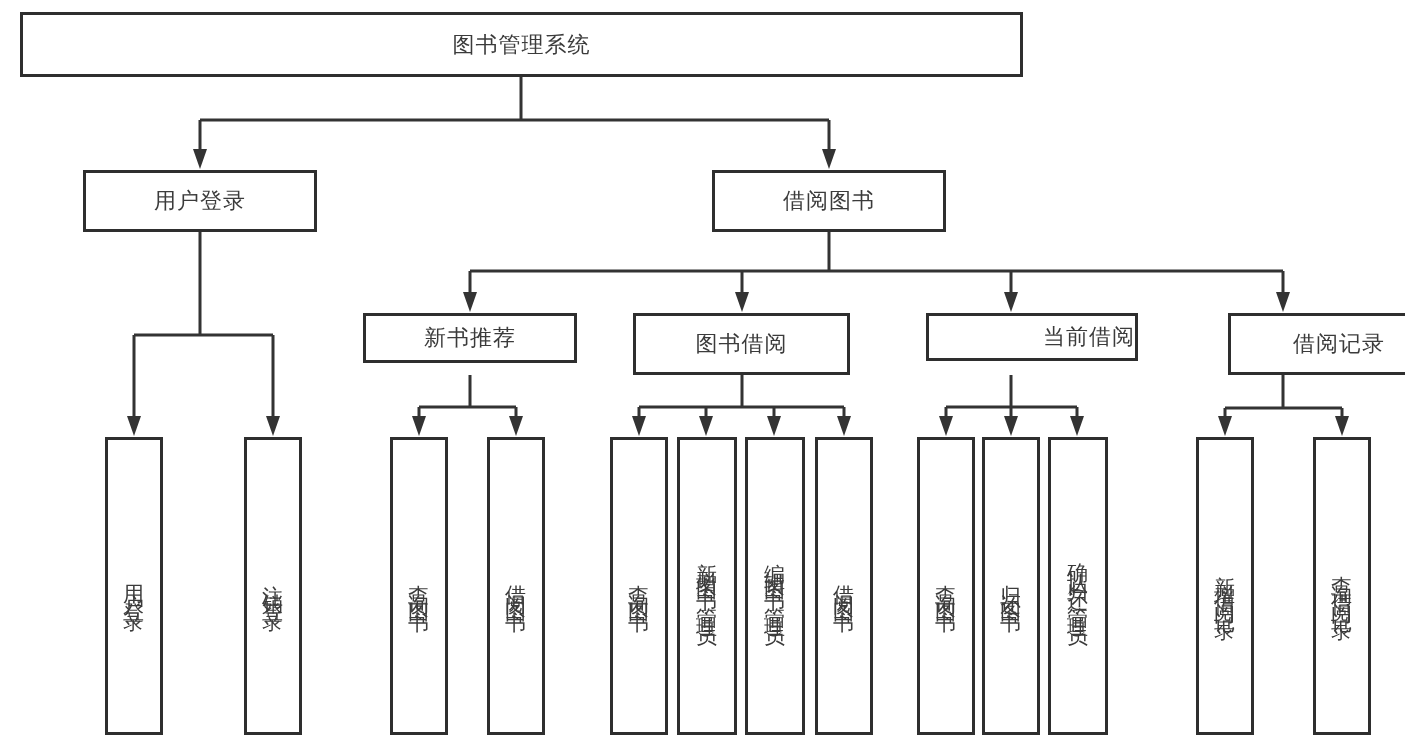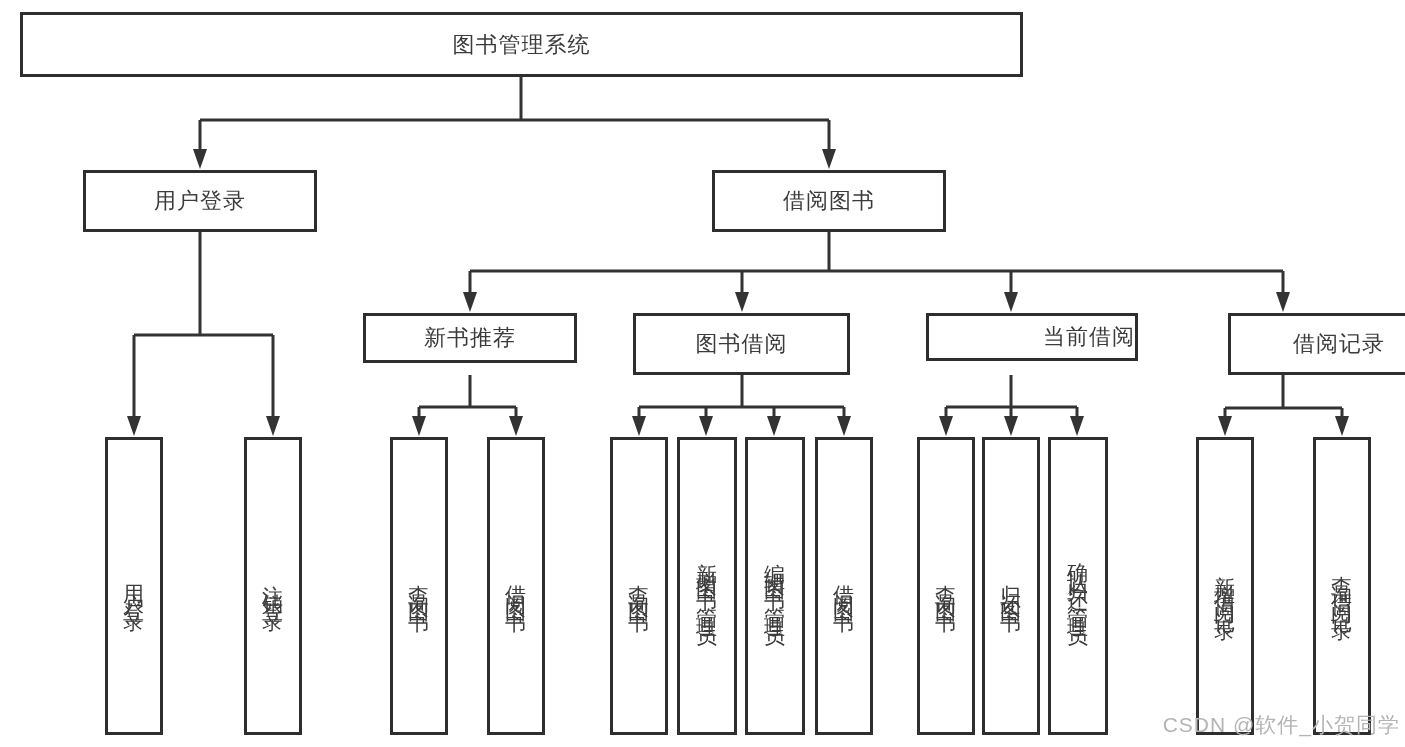--- a/index.html
+++ b/index.html
@@ -146,15 +146,14 @@
     <span>确认归还（管理员）</span>
   </div>
 
   <div class="box vbox" style="left:1196px; top:437px; width:58px; height:298px;">
     <span>新增借阅记录</span>
   </div>
   <div class="box vbox" style="left:1313px; top:437px; width:58px; height:298px;">
     <span>查询借阅记录</span>
   </div>
 
-  <div class="watermark">CSDN @软件_小贺同学</div>
 
 </div>
 
 </body></html>

